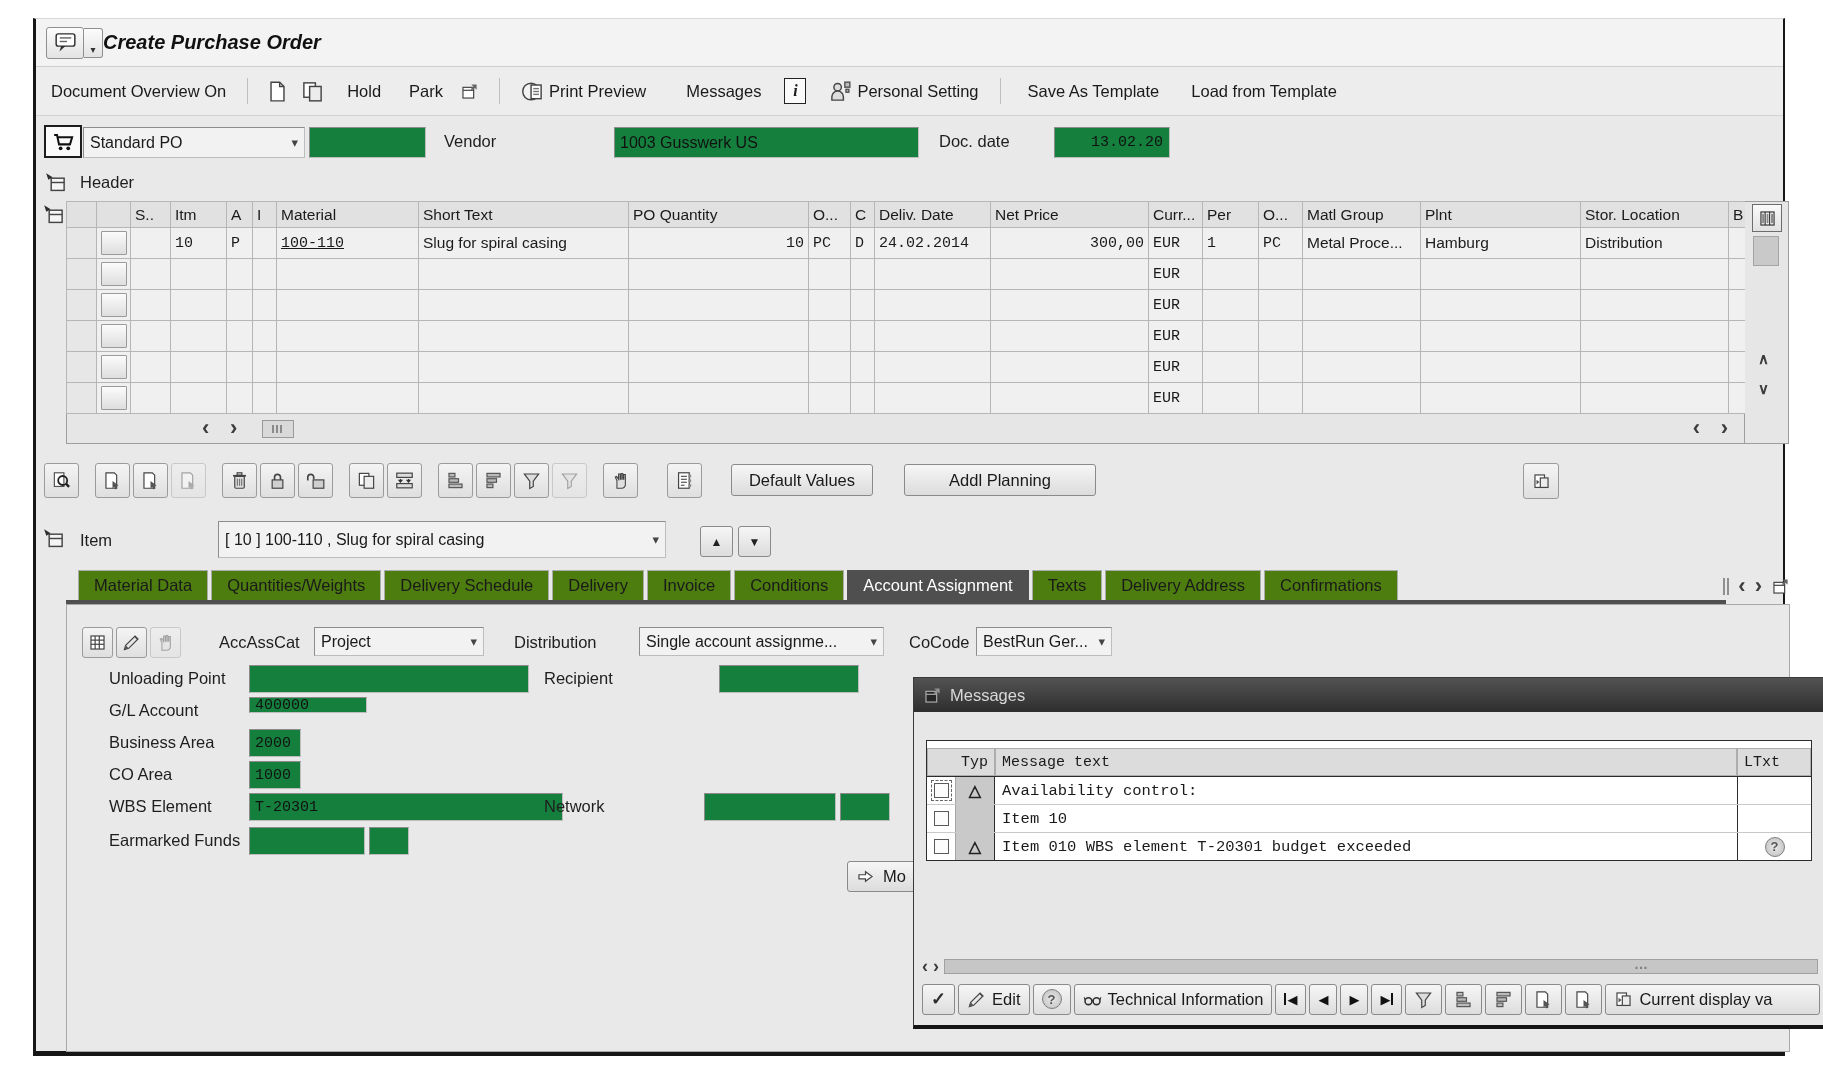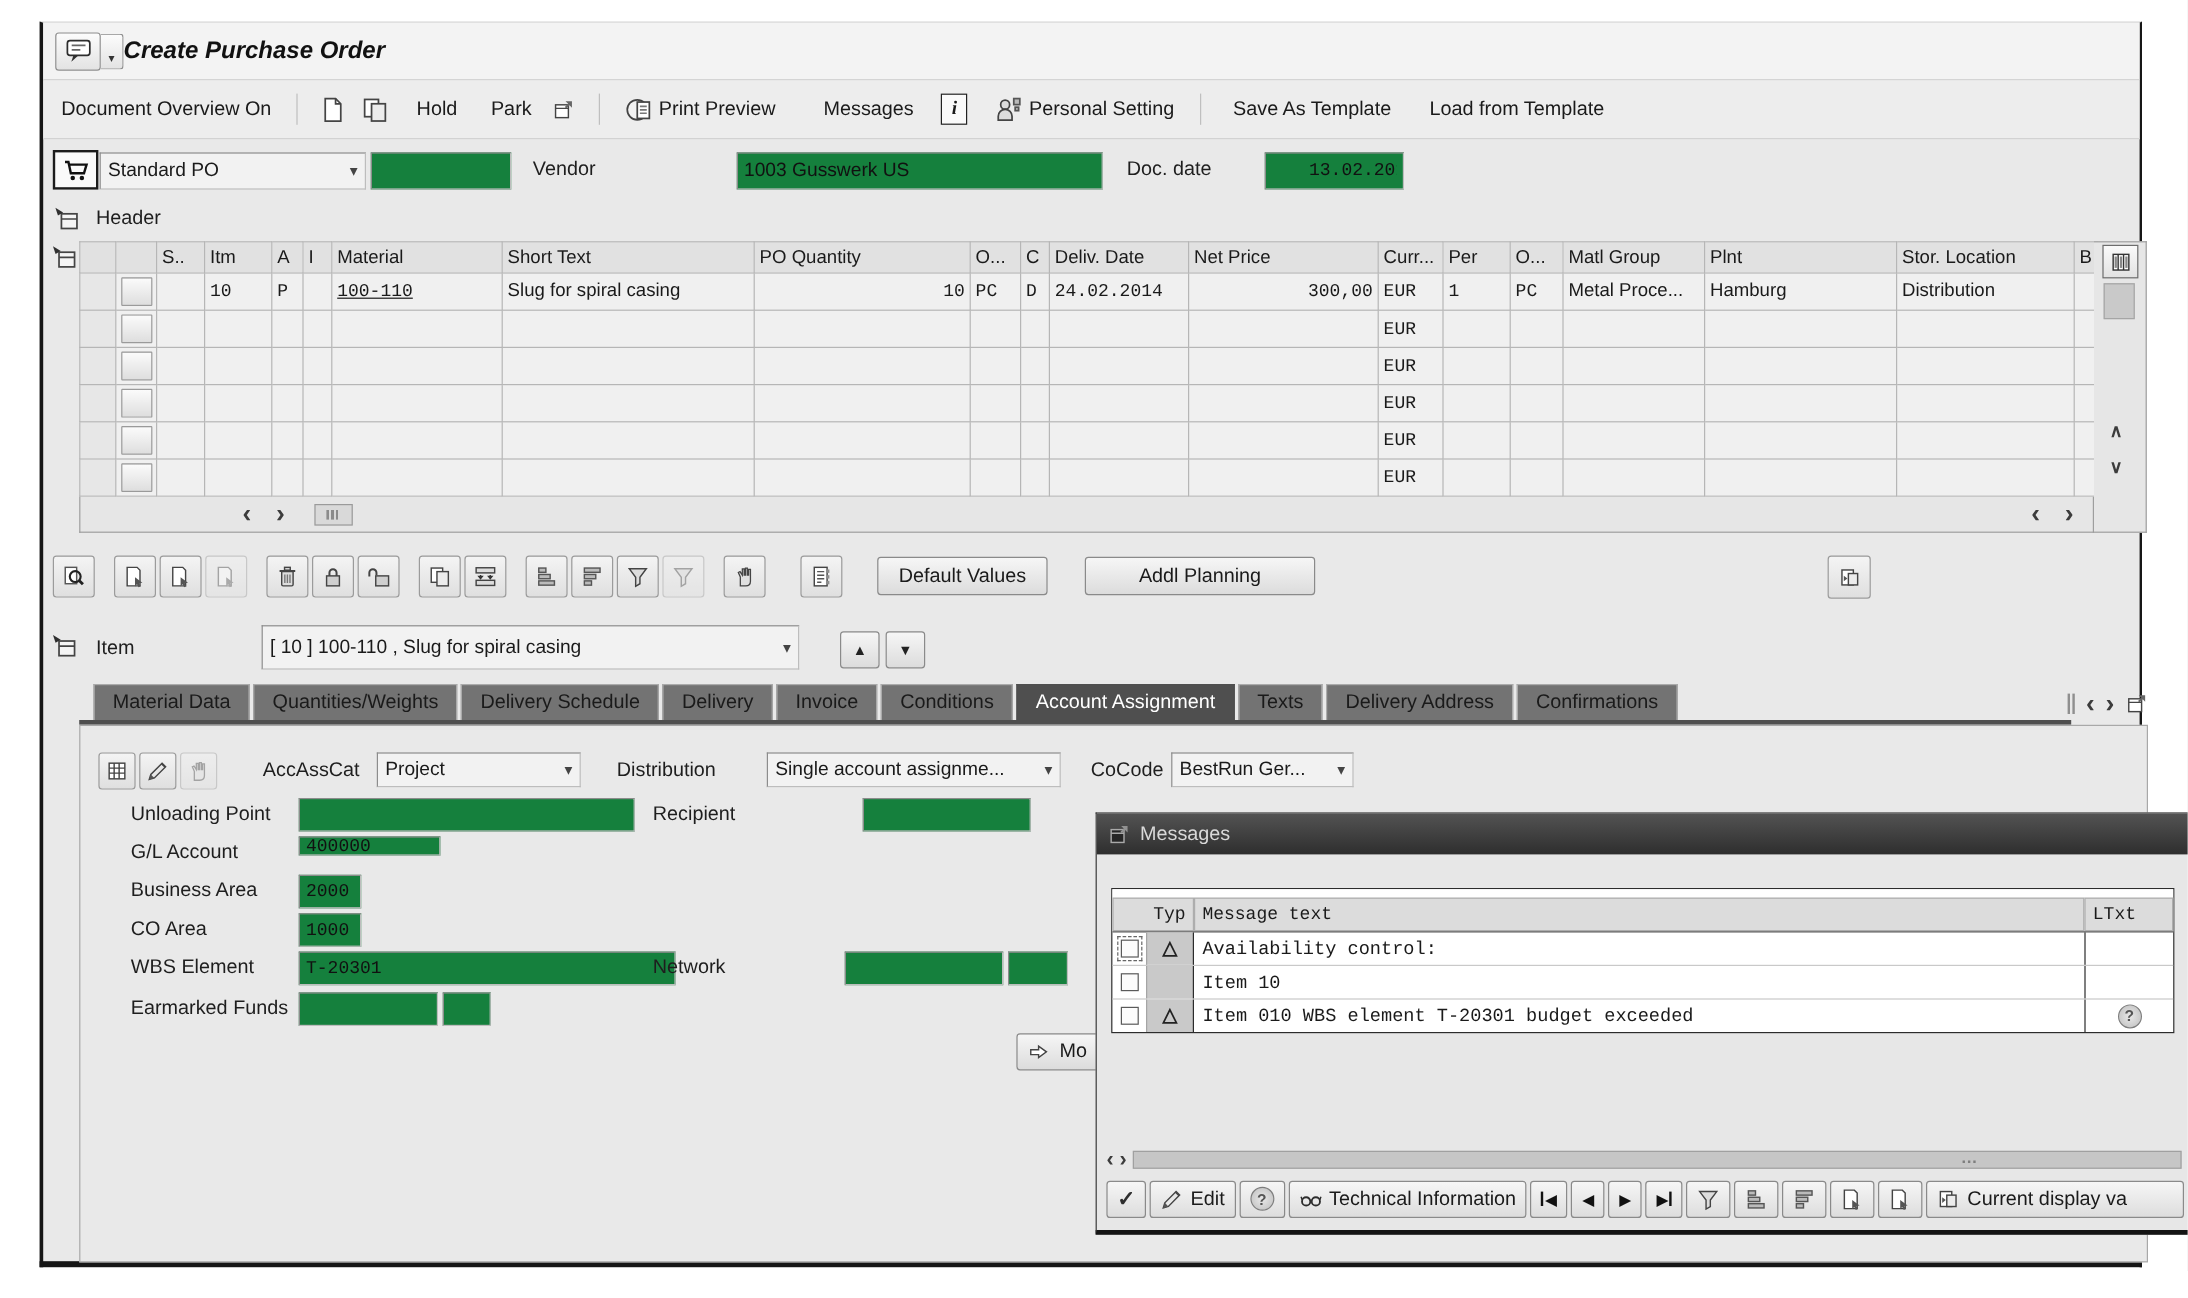--- a/index.html
+++ b/index.html
@@ -89,21 +89,21 @@
   
   .item-row{position:absolute;left:0;top:502px;right:0;height:44px}
   .updown{position:absolute;top:5px;width:33px;height:31px;background:linear-gradient(#f6f6f6,#dcdcdc);
           border:1px solid #8a8a8a;border-radius:3px;display:flex;align-items:center;justify-content:center;
           font-size:12px;color:#222;box-sizing:border-box}
 
   
   .tabstrip{position:absolute;left:30px;top:550px;width:1724px;height:35px}
   .tabs{position:absolute;left:0;top:0;width:1648px;display:flex;align-items:flex-end;
         border-bottom:4px solid #4f4f4f;height:31px;padding-left:12px;box-sizing:content-box}
-  .tab{height:29px;padding:0 15px;display:flex;align-items:center;font-size:16.5px;background:#737373;
+  .tab{height:29px;padding:0 15px;display:flex;align-items:center;font-size:16.5px;background:#4d7c0f;
        border:1px solid #ababab;border-bottom:none;margin-right:3px;white-space:nowrap;cursor:default}
   .tab.active{background:#4f4f4f;color:#fff;border-color:#4f4f4f}
   .tab-ctrls{position:absolute;right:0;top:6px;display:flex;align-items:center;gap:9px}
   .vbars{display:flex;gap:2px}
   .vbars i{display:block;width:2px;height:17px;background:#8f8f8f}
 
   
   .tab-panel{position:absolute;left:30px;top:585px;width:1724px;height:448px;background:#e9e9e9;
              border:1px solid #a8a8a8;box-sizing:border-box}
   .mini-ib{position:absolute;width:31px;height:31px;background:linear-gradient(#f4f4f4,#dfdfdf);
@@ -735,21 +735,21 @@
     <div class="select abs" style="left:247px;top:22px;width:170px;height:29px">
       <span class="selval">Project</span>
       <span class="caret">▾</span>
     </div>
     <span class="lbl abs" style="left:447px;top:28px">Distribution</span>
     <div class="select abs" style="left:572px;top:22px;width:245px;height:29px">
       <span class="selval">Single account assignme...</span>
       <span class="caret">▾</span>
     </div>
     <span class="lbl abs" style="left:842px;top:28px">CoCode</span>
-    <div class="select abs" style="left:909px;top:22px;width:152px;height:29px">
+    <div class="select abs" style="left:909px;top:22px;width:136px;height:29px">
       <span class="selval">BestRun Ger...</span>
       <span class="caret">▾</span>
     </div>
 
     <span class="lbl abs" style="left:42px;top:64px">Unloading Point</span>
     <input class="input abs" style="left: 182px; top: 60px; width: 280px; height: 28px;">
     <span class="lbl abs" style="left:477px;top:64px">Recipient</span>
     <input class="input abs" style="left: 652px; top: 60px; width: 140px; height: 28px;">
 
     <span class="lbl abs" style="left:42px;top:96px">G/L Account</span>

